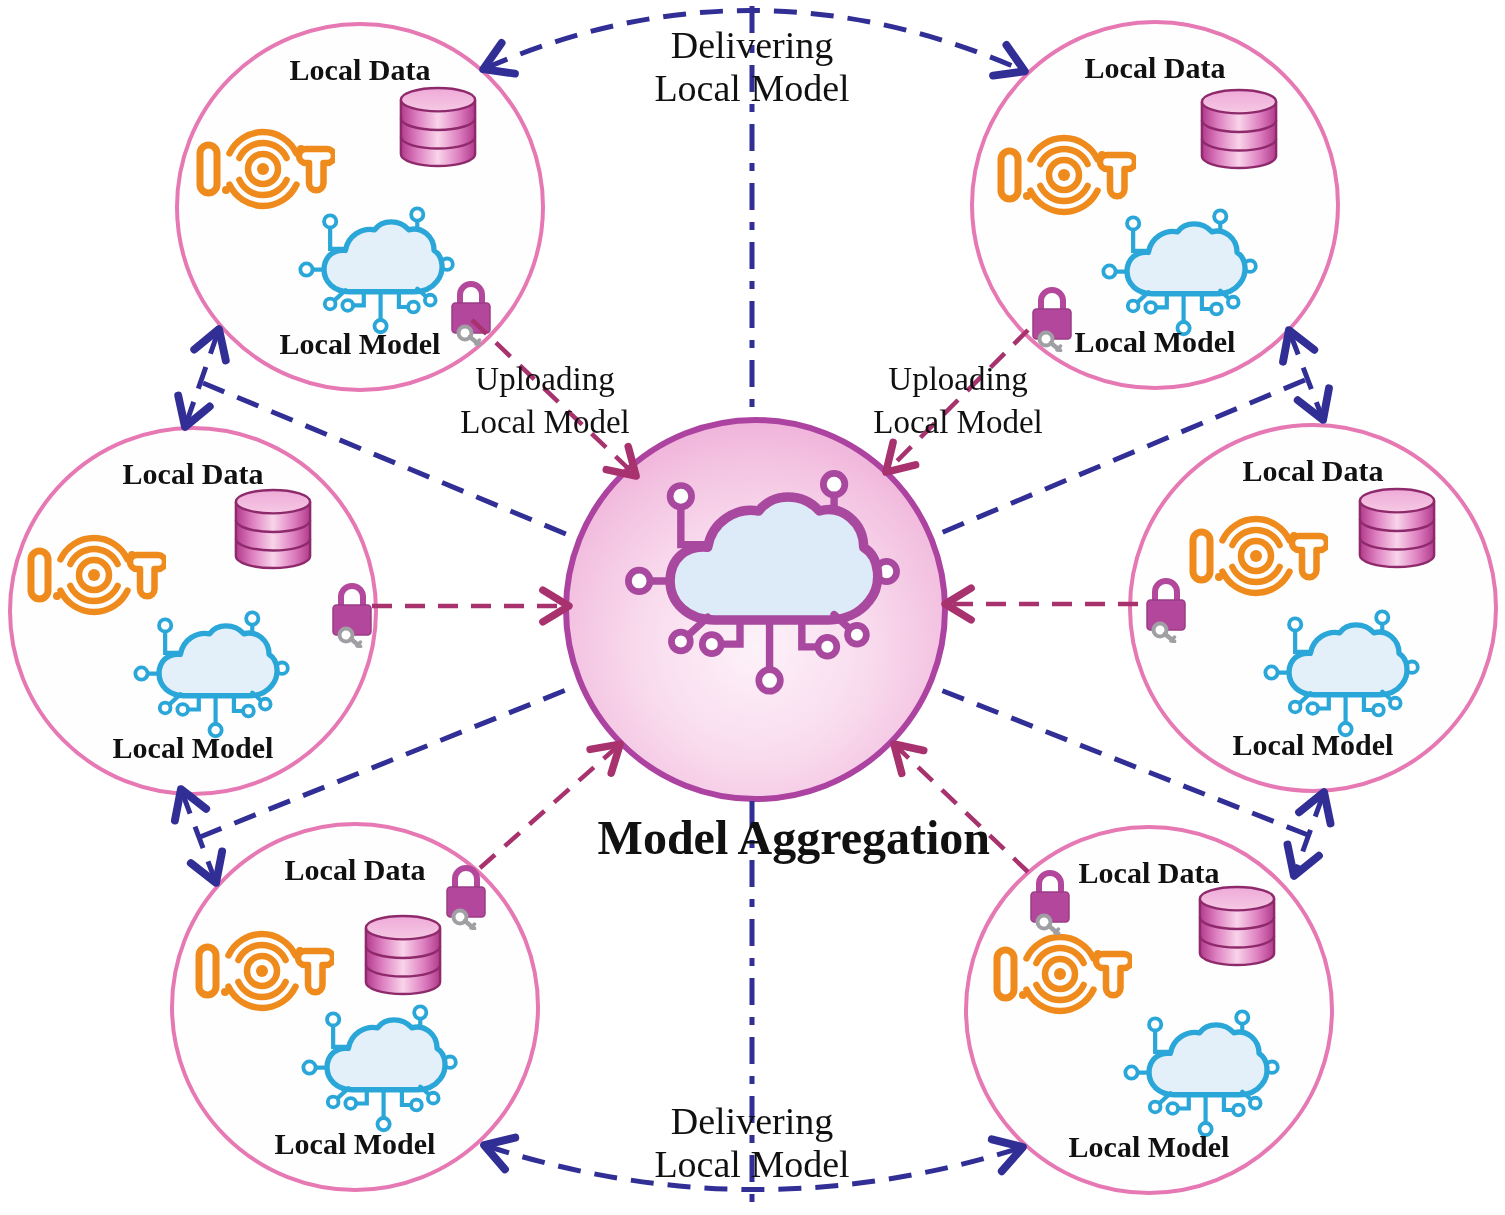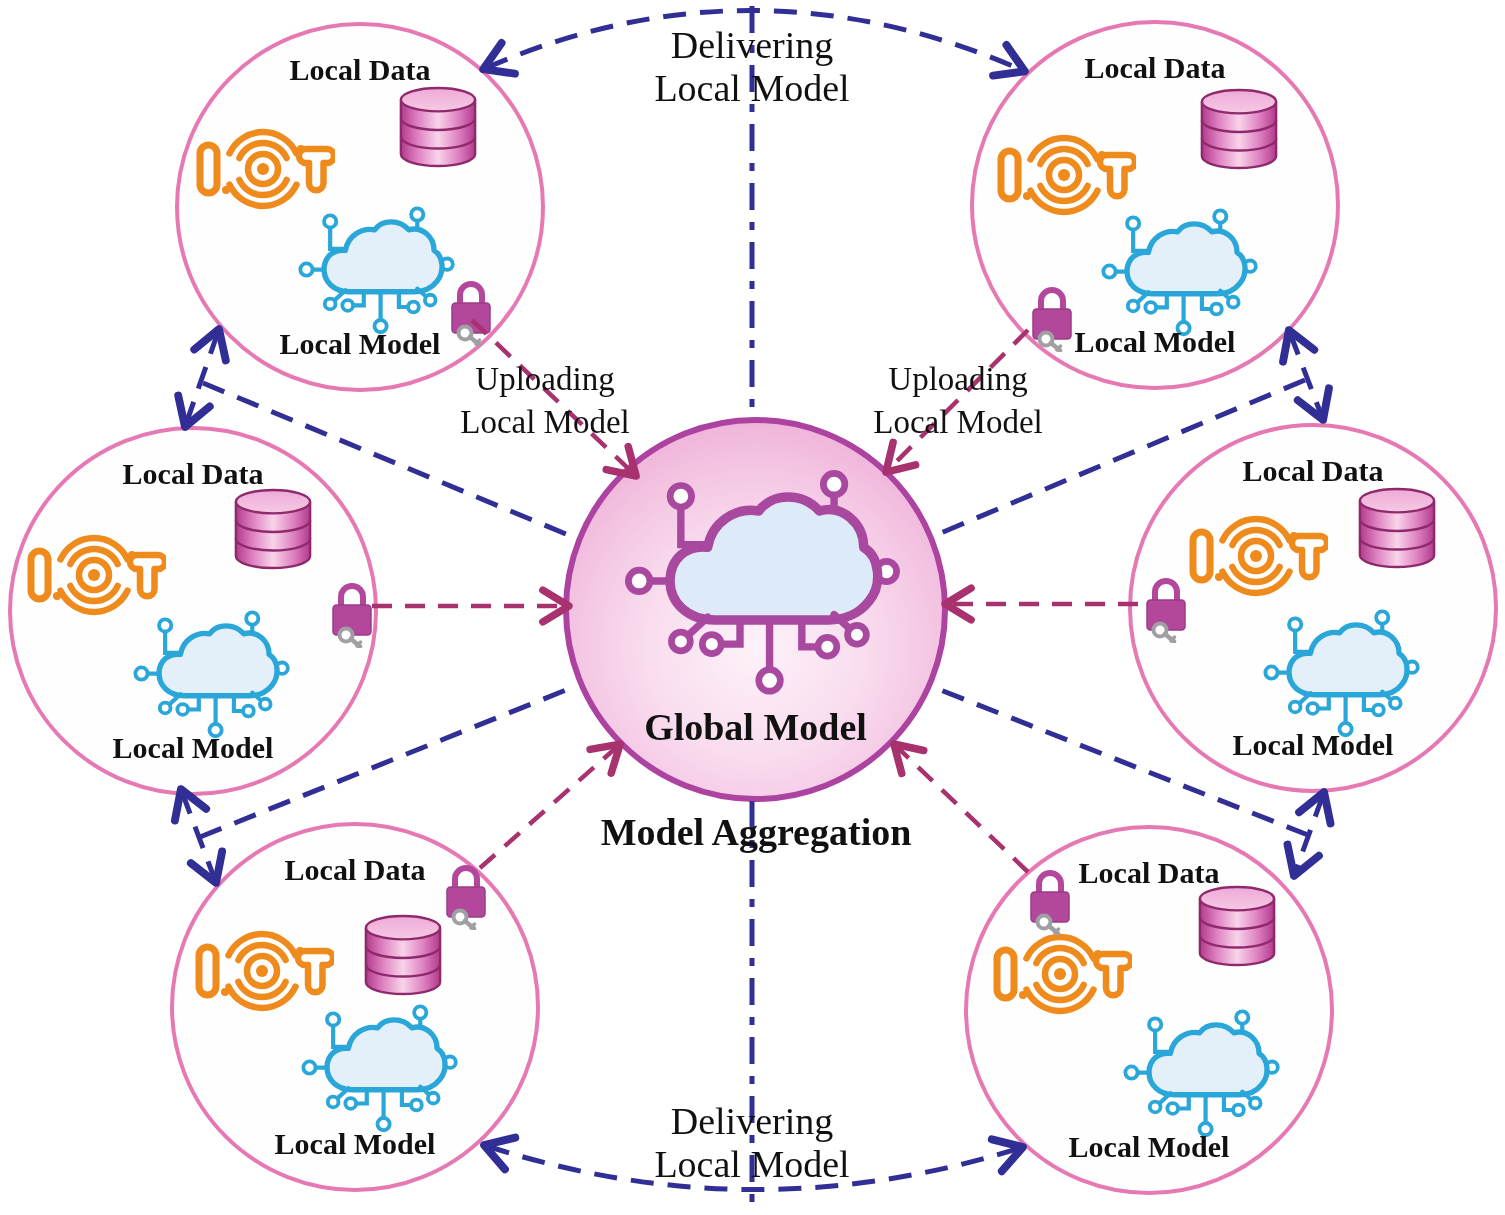--- a/index.html
+++ b/index.html
@@ -16,21 +16,21 @@
     position:absolute;left:563px;top:417px;width:385px;height:385px;border-radius:50%;
     border:6px solid #ad43a0;box-sizing:border-box;z-index:1;
     background:radial-gradient(circle at 50% 60%, #fdf2f9 0%, #f9dcee 38%, #f3c2e1 65%, #eeaad6 86%, #e99fd1 100%);
   }
   
   .node-label{position:absolute;left:0;width:100%;text-align:center;font-weight:bold;font-size:30px;line-height:32px;}
   .label-data{top:28px;}
   .label-model{top:302px;}
   .flow-label{position:absolute;text-align:center;font-size:38px;line-height:43px;z-index:3;}
   #global-model-label{position:absolute;left:0;top:282px;width:100%;text-align:center;font-weight:bold;font-size:38px;}
-  #model-aggregation-label{position:absolute;left:522px;top:810px;width:468px;text-align:center;font-weight:bold;font-size:38px;z-index:3;}
+  #model-aggregation-label{position:absolute;left:522px;top:810px;width:468px;text-align:right;font-weight:bold;font-size:48px;z-index:3;}
   
   .icon{position:absolute;}
   .iot-icon{color:#ef8a1c;}
   .cloud-icon{color:#2aa7d8;--cloudFill:#e3eff9;}
   .cloud-icon.center{color:#a8489e;--cloudFill:#dcebf7;}
   
   #arrow-layer{position:absolute;left:0;top:0;width:1505px;height:1215px;z-index:2;pointer-events:none;}
   #arrow-layer path{fill:none;}
   .navy{stroke:#312f96;stroke-width:5;stroke-dasharray:23 14;}
   .navy-dot{stroke:#312f96;stroke-width:5;stroke-dasharray:27 12 8 12;}
@@ -207,21 +207,20 @@
     <svg class="icon" style="left:60px;top:36px;width:44px;height:70px">
         <use href="#sym-lock"></use>
       </svg>
     <div class="node-label label-model">Local Model</div>
   </div>
 
   <div id="center-circle">
     <svg class="icon cloud-icon center" style="left:50px;top:46px;width:285px;height:236px">
         <use href="#sym-cloudnet"></use>
       </svg>
-    <div id="global-model-label">Global Model</div>
   </div>
   <div id="model-aggregation-label">Model Aggregation</div>
 
   <svg id="arrow-layer" viewBox="0 0 1505 1215">
     <defs>
       <marker id="mNavy" viewBox="0 0 14 14" refX="10.5" refY="7" markerWidth="8.5" markerHeight="8.5" orient="auto-start-reverse">
         <path d="M2.5,1.5 L11.5,7 L2.5,12.5" fill="none" stroke="#312f96" stroke-width="2.6" stroke-linecap="round" stroke-linejoin="round"></path>
       </marker>
       <marker id="mMag" viewBox="0 0 14 14" refX="10.5" refY="7" markerWidth="9" markerHeight="9" orient="auto-start-reverse">
         <path d="M2.5,1.5 L11.5,7 L2.5,12.5" fill="none" stroke="#a8326e" stroke-width="2.6" stroke-linecap="round" stroke-linejoin="round"></path>

